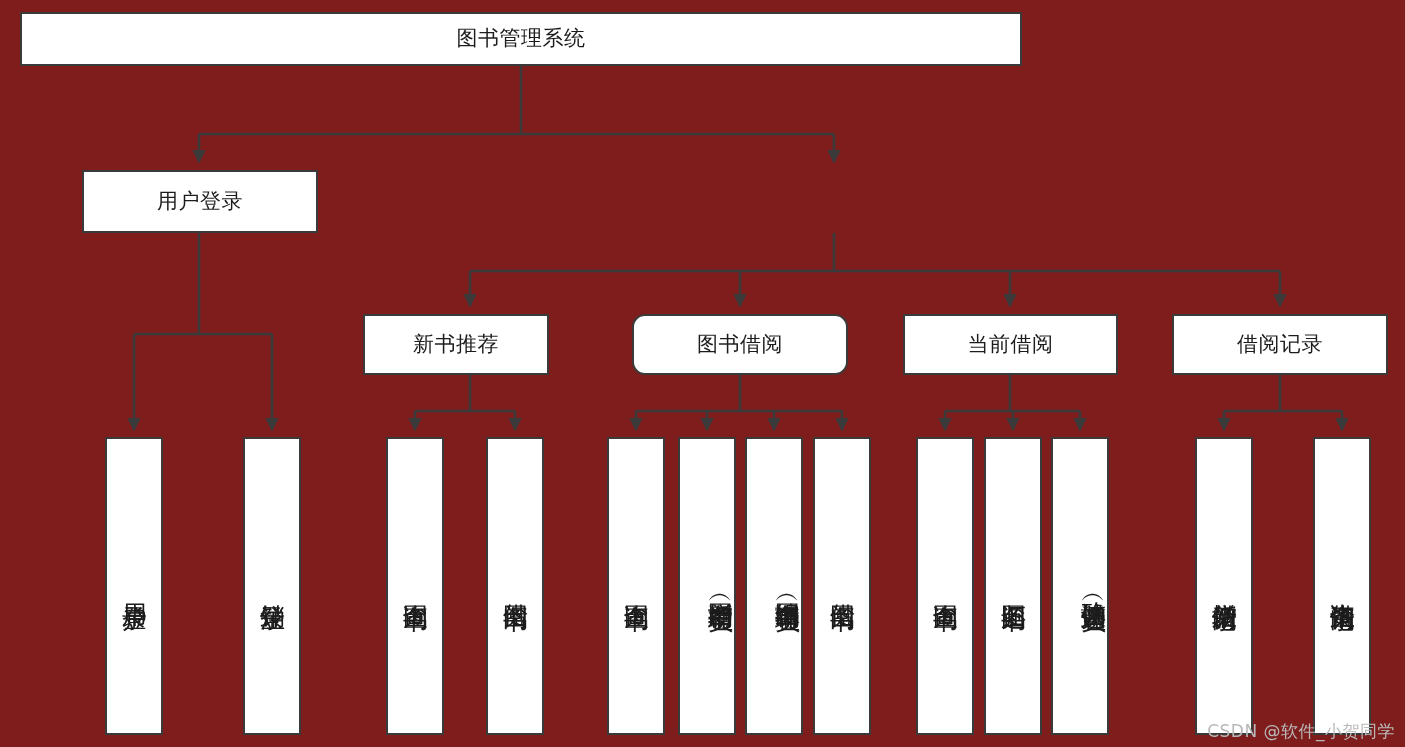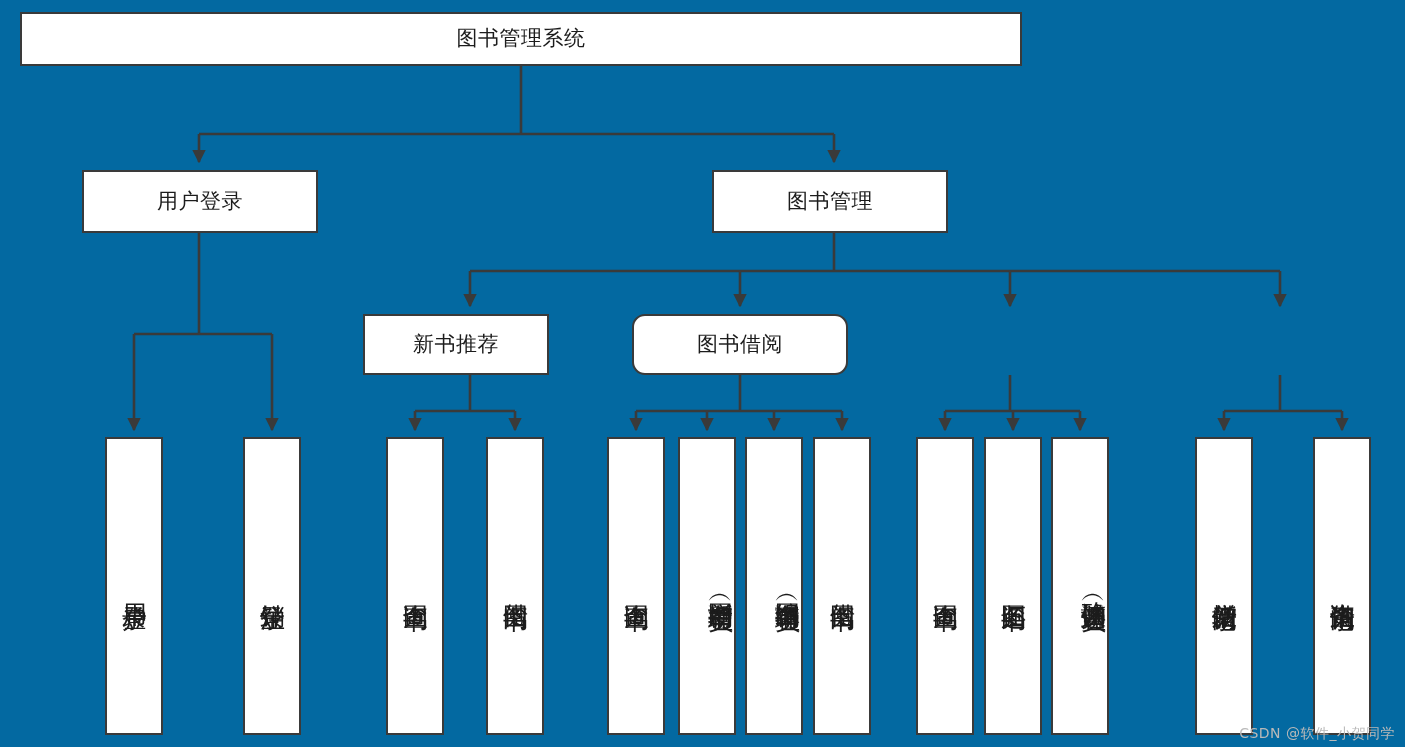--- a/index.html
+++ b/index.html
@@ -7,21 +7,21 @@
     padding: 0;
     background: #ffffff;
   }
   body {
     font-family: "DejaVu Sans", "Liberation Sans", sans-serif;
   }
   #canvas {
     position: relative;
     width: 1405px;
     height: 747px;
-    background: #0369a1;
+    background: #7f1d1d;
     overflow: hidden;
   }
   svg.connectors {
     position: absolute;
     left: 0;
     top: 0;
     width: 1405px;
     height: 747px;
     pointer-events: none;
   }
@@ -53,21 +53,21 @@
   }
   .node.v .vtext {
     writing-mode: vertical-rl;
     text-orientation: upright;
     display: block;
   }
   .watermark {
     position: absolute;
     right: 10px;
     bottom: 4px;
-    font-size: 14px;
+    font-size: 17px;
     color: #b9b9b9;
     white-space: nowrap;
     letter-spacing: 0.5px;
   }
 </style>
 </head>
 <body>
 
 <div id="canvas">
 
@@ -121,29 +121,32 @@
     </g>
   </svg>
 
   <div class="node h" style="left:20px; top:12px; width:1002px; height:54px;">
     <span>图书管理系统</span>
   </div>
 
   <div class="node h" style="left:82px; top:170px; width:236px; height:63px;">
     <span>用户登录</span>
   </div>
-  <div class="node h" style="left:712px; top:170px; width:236px; height:63px;">
-    <span>图书管理</span>
-  </div>
 
   <div class="node h" style="left:363px; top:314px; width:186px; height:61px;">
     <span>新书推荐</span>
   </div>
   <div class="node h" style="left:632px; top:314px; width:216px; height:61px;border-radius:13px;">
     <span>图书借阅</span>
+  </div>
+  <div class="node h" style="left:903px; top:314px; width:215px; height:61px;">
+    <span>当前借阅</span>
+  </div>
+  <div class="node h" style="left:1172px; top:314px; width:216px; height:61px;">
+    <span>借阅记录</span>
   </div>
 
   <div class="node v" style="left:105px; top:437px; width:58px; height:298px;">
     <span class="vtext">用户登录</span>
   </div>
   <div class="node v" style="left:243px; top:437px; width:58px; height:298px;">
     <span class="vtext">注销登录</span>
   </div>
 
   <div class="node v" style="left:386px; top:437px; width:58px; height:298px;">

